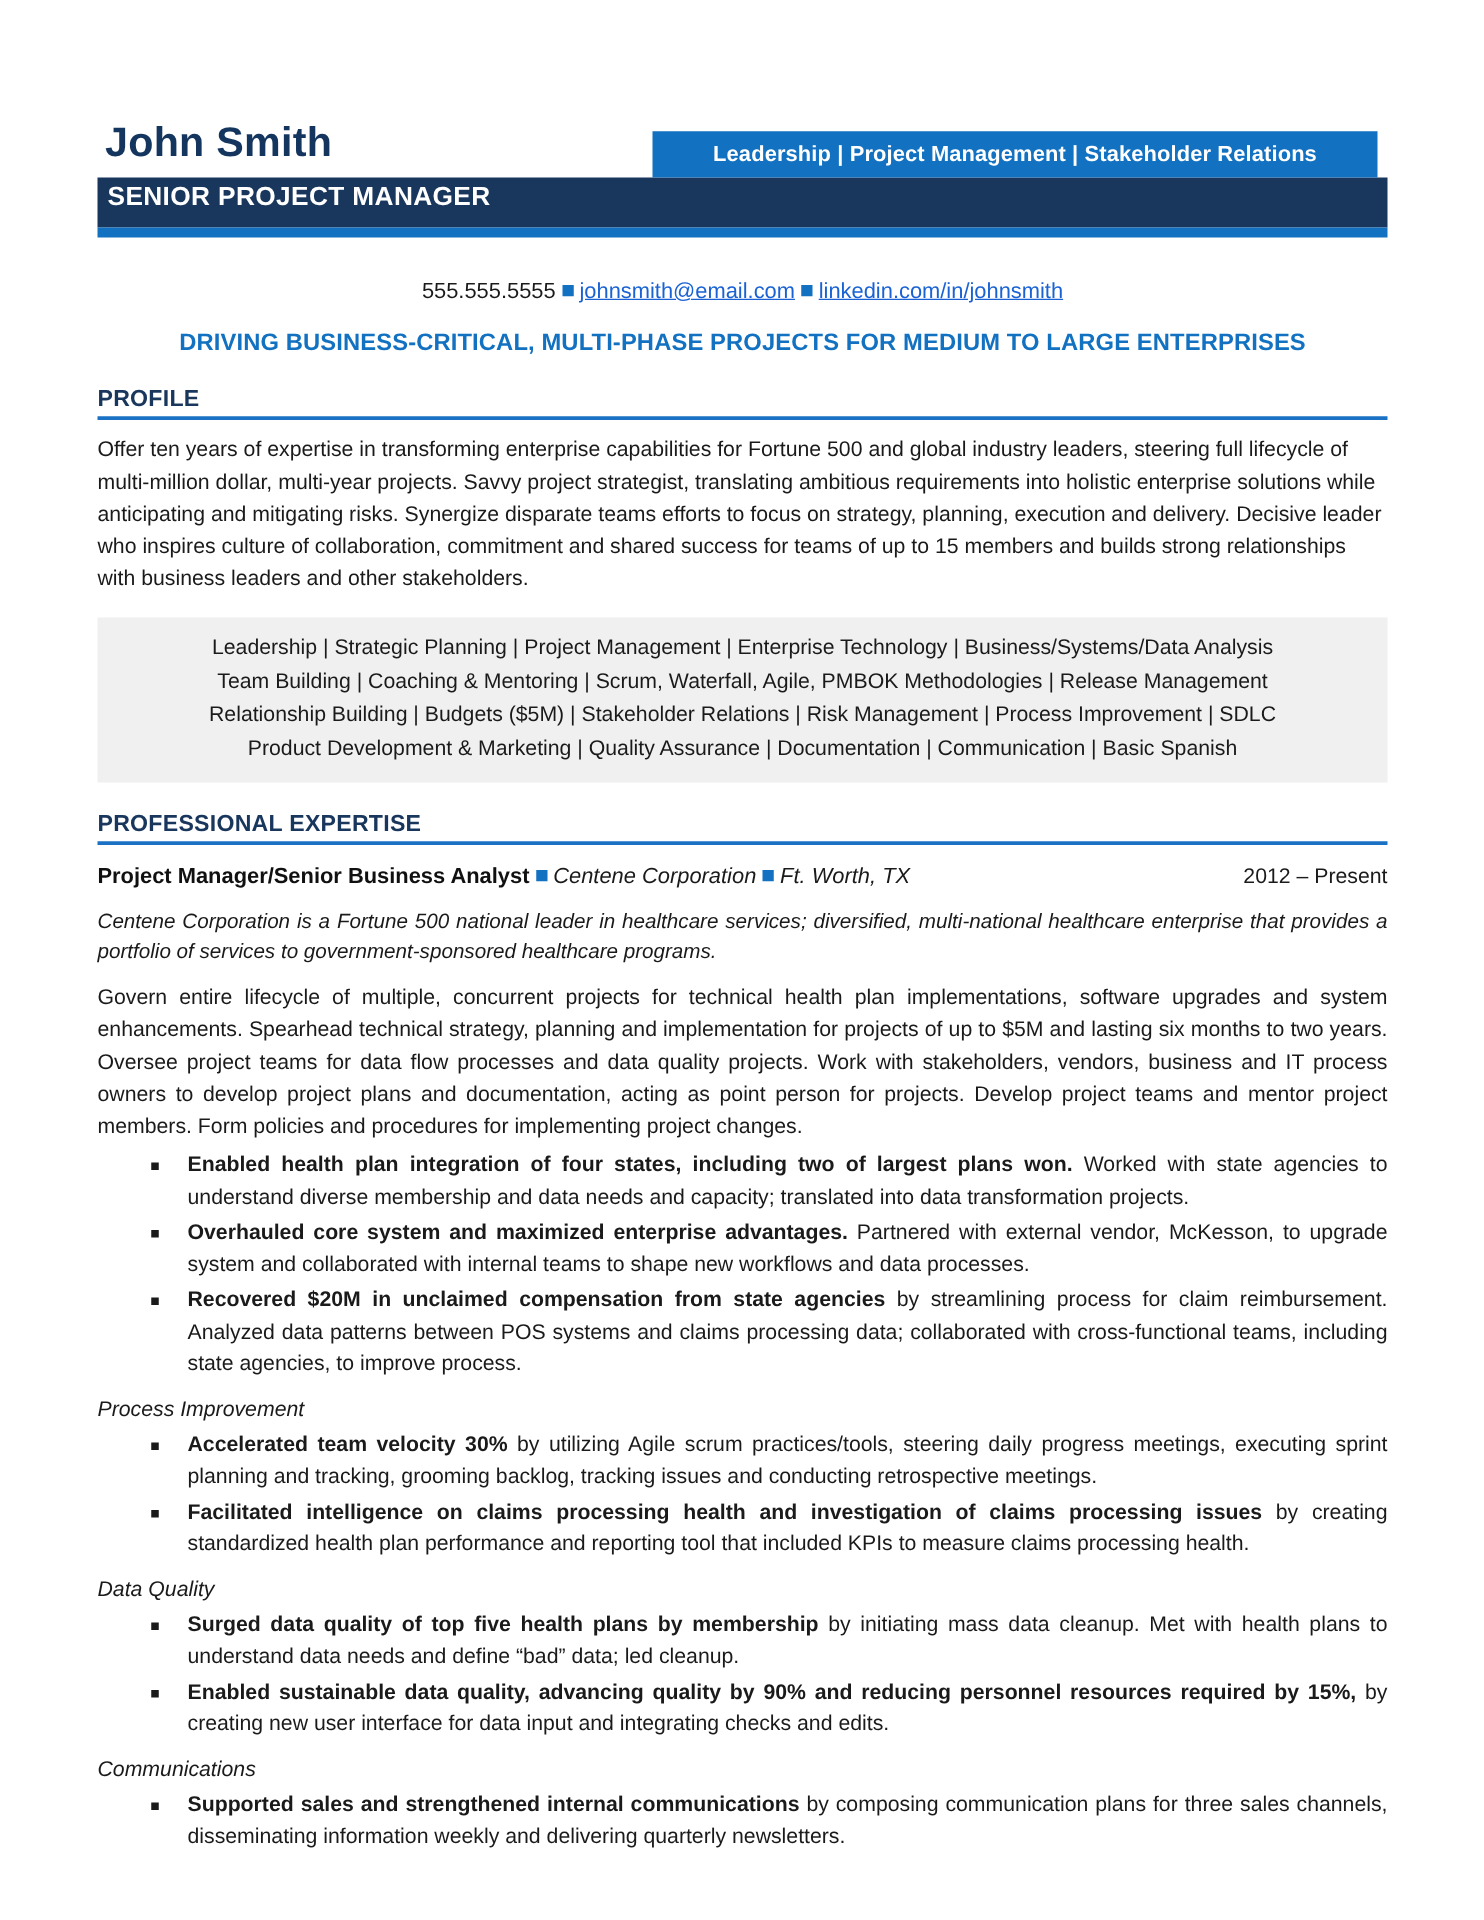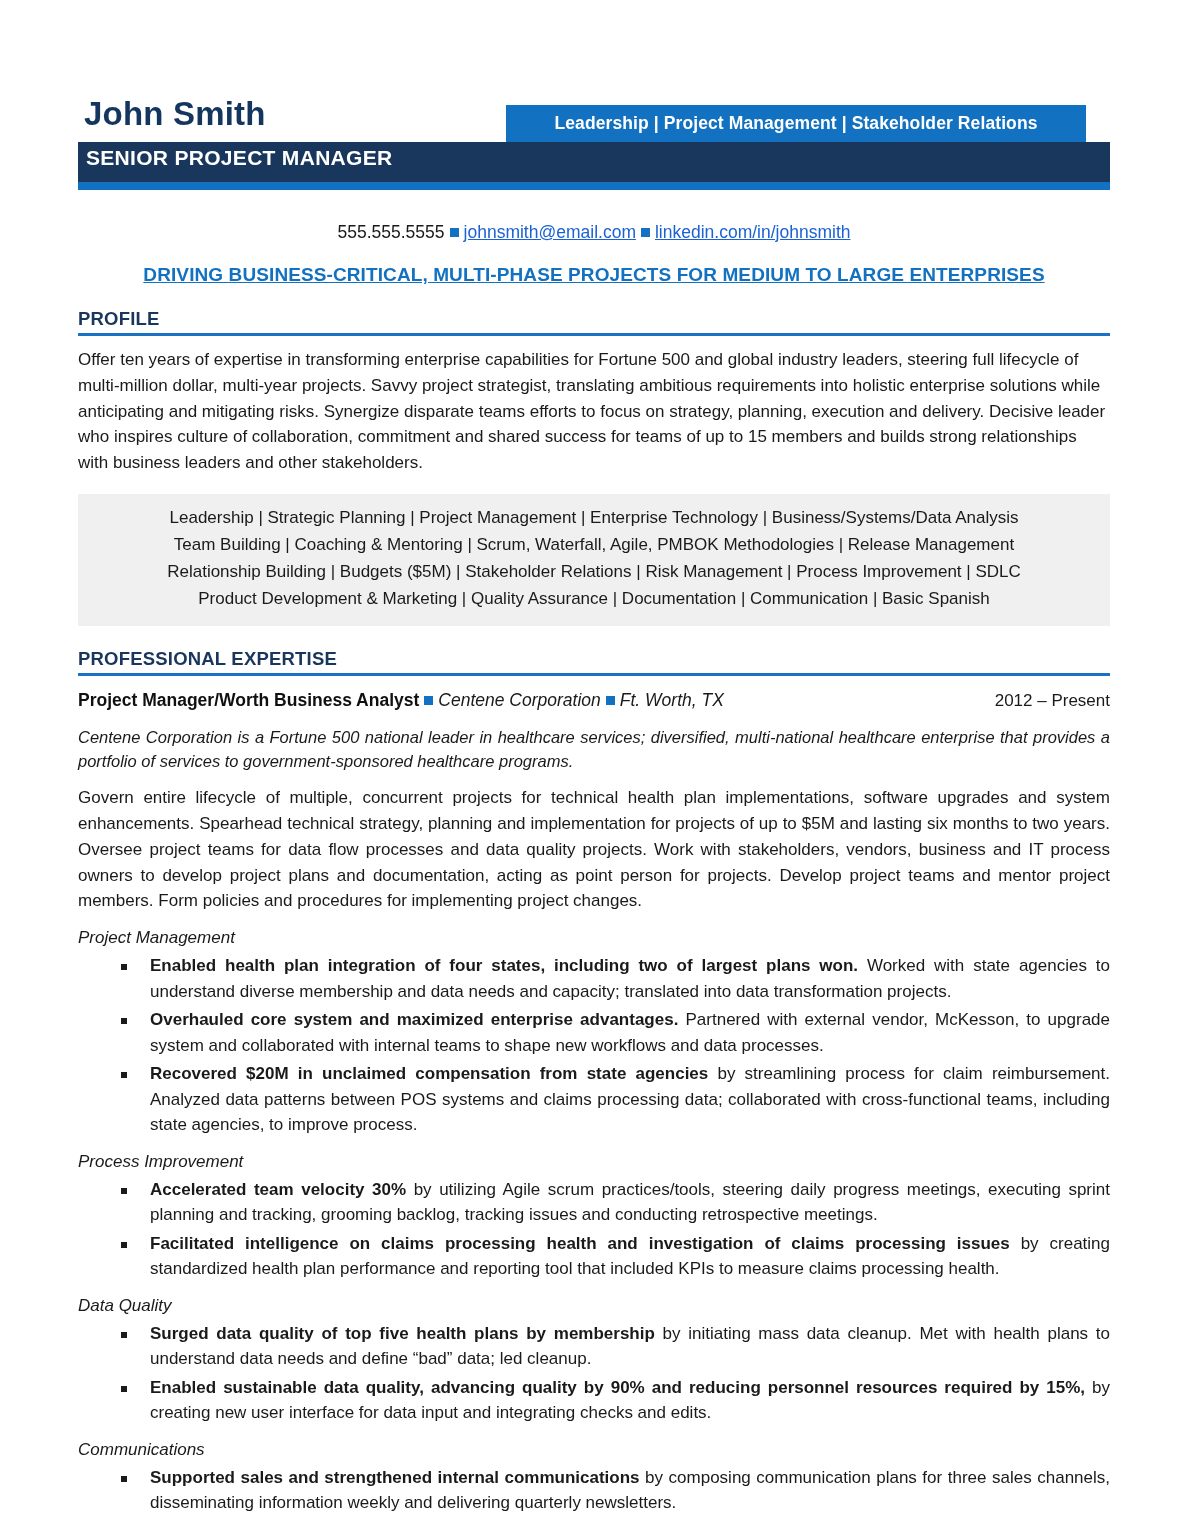--- a/index.html
+++ b/index.html
@@ -37,21 +37,21 @@
     left: 6px;
     top: 0px;
     font-size: 33px;
     font-weight: bold;
     color: #13355e;
     letter-spacing: 0.2px;
     line-height: 1;
   }
   .tagline-box {
     position: absolute;
-    left: 428px;
+    left: 444px;
     top: 8px;
     width: 580px;
     height: 37px;
     background: #1271c0;
     display: flex;
     align-items: center;
     justify-content: center;
     z-index: 3;
   }
   .tagline-text {
@@ -114,21 +114,20 @@
   }
 
   
   .headline {
     text-align: center;
     color: #1271c0;
     font-size: 19px;
     font-weight: bold;
     margin-top: 21px;
     letter-spacing: 0.1px;
-    text-decoration: underline;
   }
 
   
   .section-head {
     margin-top: 22px;
     font-size: 18.5px;
     font-weight: bold;
     color: #19365c;
     letter-spacing: 0.2px;
   }
@@ -244,31 +243,30 @@
       <div class="skills-line">Team Building | Coaching &amp; Mentoring | Scrum, Waterfall, Agile, PMBOK Methodologies | Release Management</div>
       <div class="skills-line">Relationship Building | Budgets ($5M) | Stakeholder Relations | Risk Management | Process Improvement | SDLC</div>
       <div class="skills-line">Product Development &amp; Marketing | Quality Assurance | Documentation | Communication | Basic Spanish</div>
     </div>
 
     <div class="section-head">PROFESSIONAL EXPERTISE</div>
     <div class="section-rule"></div>
 
     <div class="job-header">
       <div class="job-left">
-        <span class="job-title">Project Manager/Worth Business Analyst</span><span class="sq-sep"></span><span class="job-company">Centene Corporation</span><span class="sq-sep"></span><span class="job-location">Ft. Worth, TX</span>
+        <span class="job-title">Project Manager/Senior Business Analyst</span><span class="sq-sep"></span><span class="job-company">Centene Corporation</span><span class="sq-sep"></span><span class="job-location">Ft. Worth, TX</span>
       </div>
       <div class="job-dates">2012 – Present</div>
     </div>
 
     <div class="company-desc">Centene Corporation is a Fortune 500 national leader in healthcare services; diversified, multi-national healthcare enterprise that provides a portfolio of services to government-sponsored healthcare programs.</div>
     <div class="para">Govern entire lifecycle of multiple, concurrent projects for technical health plan implementations, software upgrades and system enhancements. Spearhead technical strategy, planning and implementation for projects of up to $5M and lasting six months to two years. Oversee project teams for data flow processes and data quality projects. Work with stakeholders, vendors, business and IT process owners to develop project plans and documentation, acting as point person for projects. Develop project teams and mentor project members. Form policies and procedures for implementing project changes.</div>
 
     <div>
 
-      <div class="subhead">Project Management</div>
       <ul class="bullets">
         <li><span class="b-lead">Enabled health plan integration of four states, including two of largest plans won.</span><span> Worked with state agencies to understand diverse membership and data needs and capacity; translated into data transformation projects.</span></li>
         <li><span class="b-lead">Overhauled core system and maximized enterprise advantages.</span><span> Partnered with external vendor, McKesson, to upgrade system and collaborated with internal teams to shape new workflows and data processes.</span></li>
         <li><span class="b-lead">Recovered $20M in unclaimed compensation from state agencies</span><span> by streamlining process for claim reimbursement. Analyzed data patterns between POS systems and claims processing data; collaborated with cross-functional teams, including state agencies, to improve process.</span></li>
       </ul>
 
       <div class="subhead">Process Improvement</div>
       <ul class="bullets">
         <li><span class="b-lead">Accelerated team velocity 30%</span><span> by utilizing Agile scrum practices/tools, steering daily progress meetings, executing sprint planning and tracking, grooming backlog, tracking issues and conducting retrospective meetings.</span></li>
         <li><span class="b-lead">Facilitated intelligence on claims processing health and investigation of claims processing issues</span><span> by creating standardized health plan performance and reporting tool that included KPIs to measure claims processing health.</span></li>

